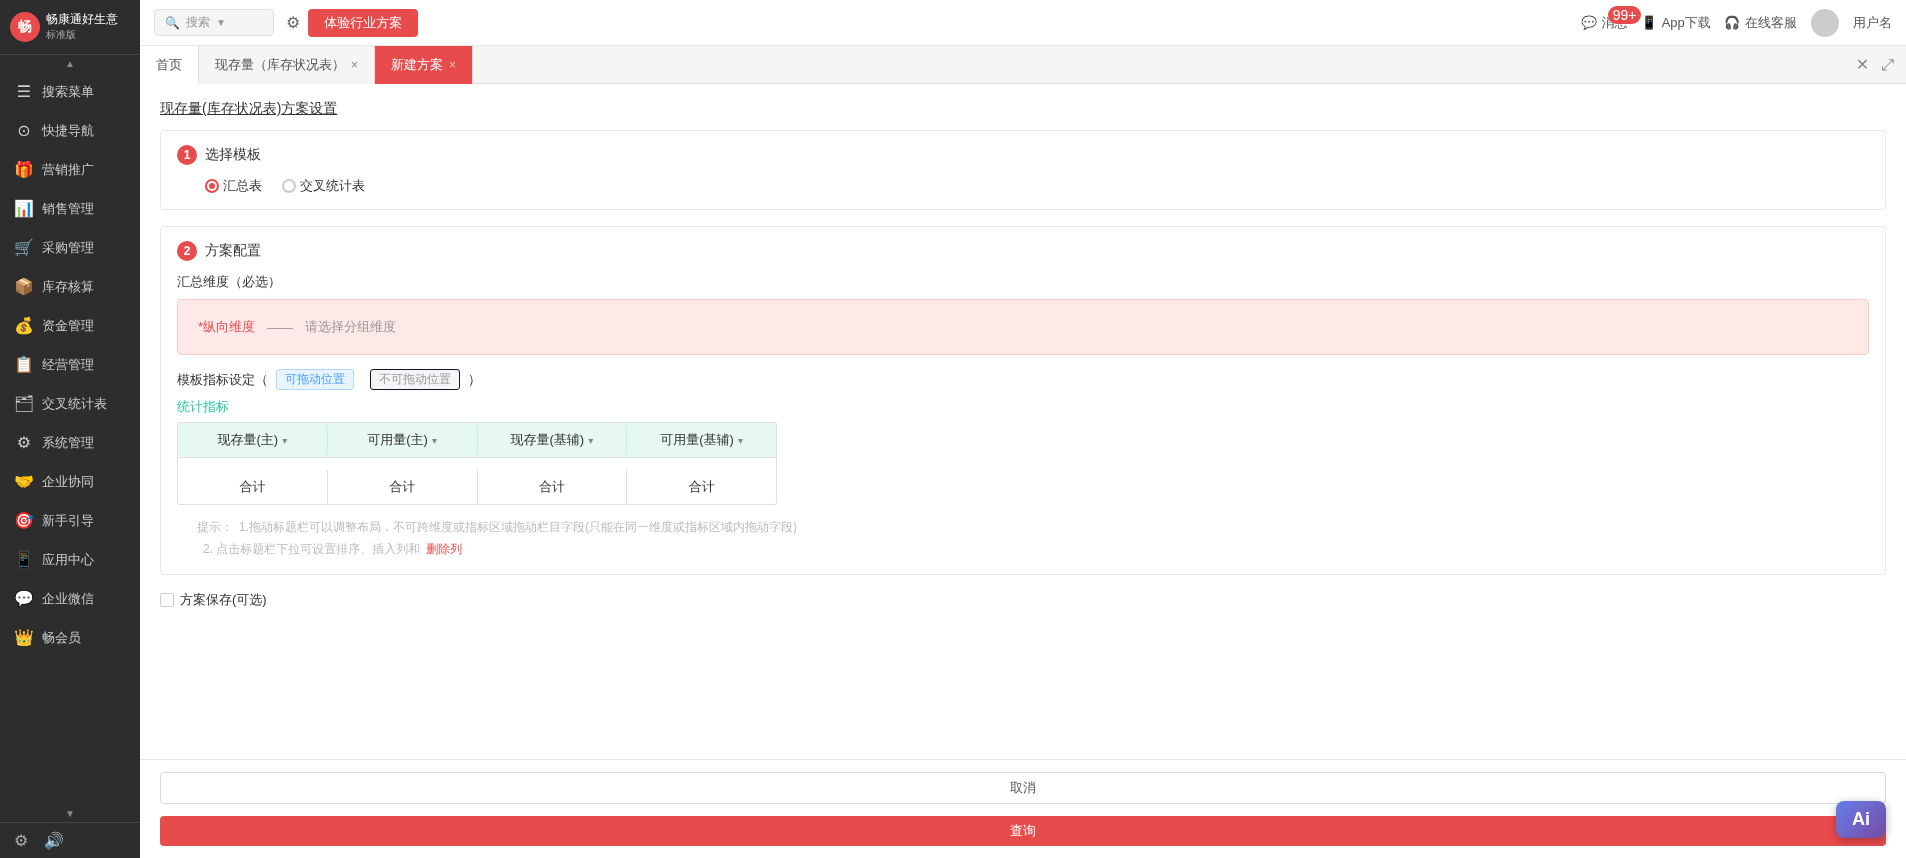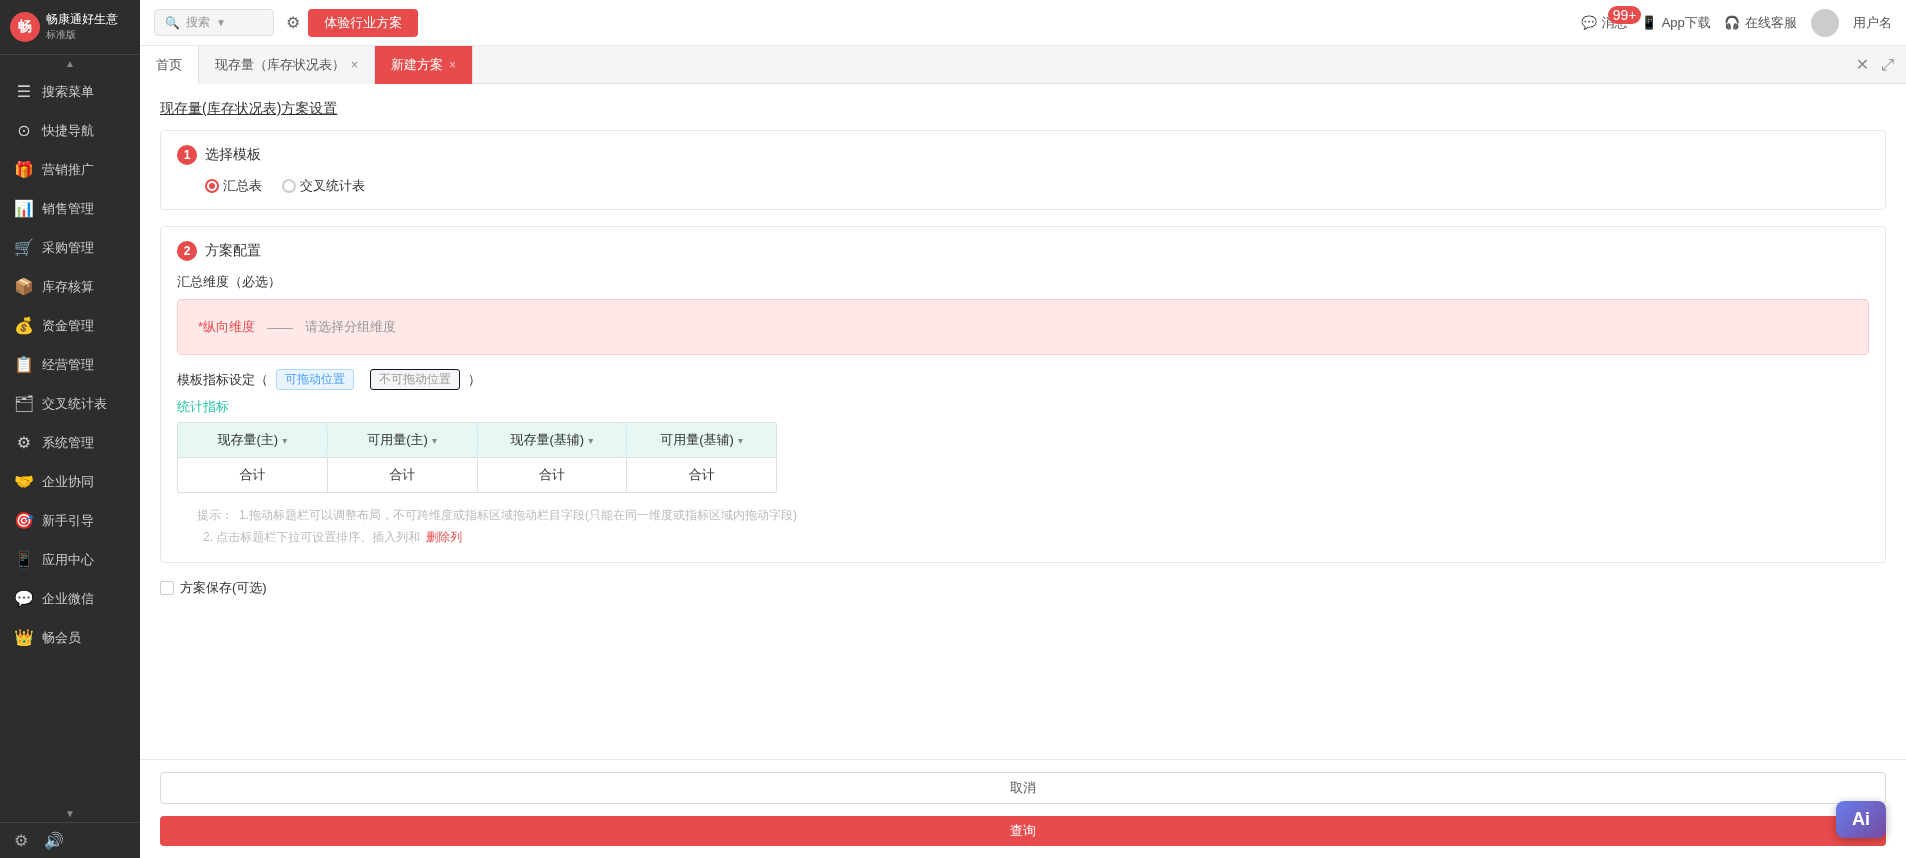--- a/index.html
+++ b/index.html
@@ -183,21 +183,21 @@
       flex: 1; padding: 8px 12px;
       display: flex; align-items: center; justify-content: center; gap: 4px;
       border-right: 1px solid #d0ece8;
       font-size: 13px; color: #333; border-radius: 6px;
     }
     .table-header-cell:last-child { border-right: none; }
     .table-header-arrow { font-size: 10px; color: #888; cursor: pointer; }
     .table-data-row { display: flex; border-top: 1px solid #e0e0e0; }
     .table-data-cell {
       flex: 1; padding: 8px 12px; text-align: center;
-      border-right: 1px solid #e0e0e0; font-size: 13px; color: #333;
+      border-right: 1px solid #e0e0e0; font-size: 13px; color: #333; margin-top: 12px;
     }
     .table-data-cell:last-child { border-right: none; }
 
     
     .tips-area { margin-top: 12px; font-size: 12px; color: #bbb; line-height: 1.8; margin-left: 20px; }
     .tips-area .tip-line { display: flex; gap: 6px; }
     .tips-area .tip-num { flex-shrink: 0; }
     .tips-area .highlight { color: #e84b4b; }
 
     

